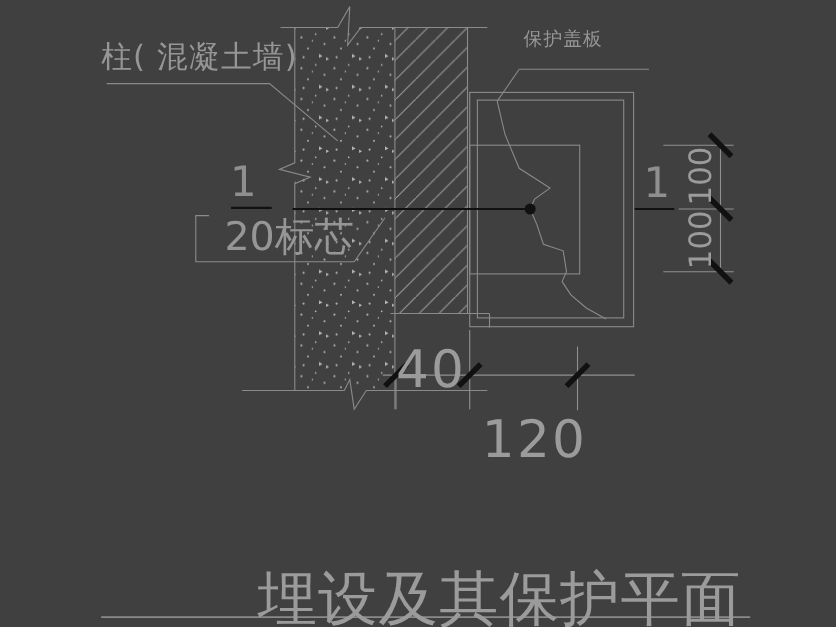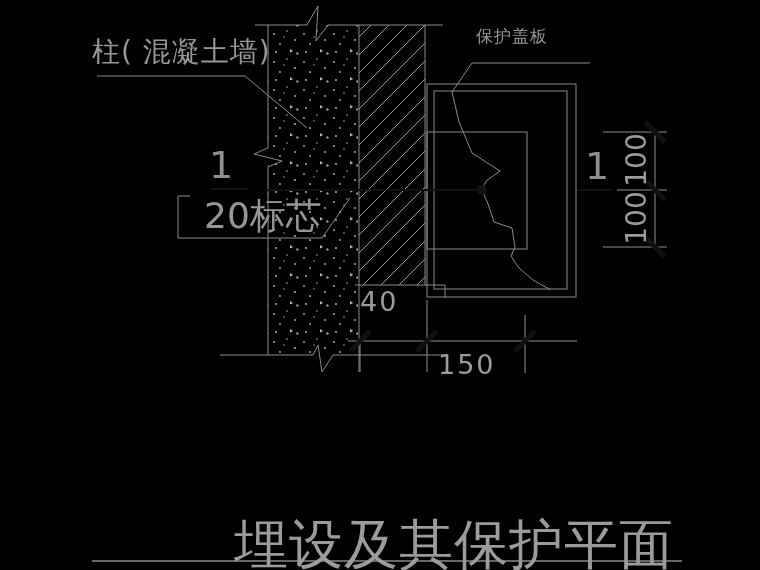--- a/index.html
+++ b/index.html
@@ -1,37 +1,37 @@
 <!DOCTYPE html>
 <html><head>
 <meta charset="utf-8">
 <style>
   html,body{margin:0;padding:0;background:#fff;}
   #canvas{
     position:relative;
     width:760px;height:570px;
-    background:#000000;
+    background:#404040;
     overflow:hidden;
     font-family:"DejaVu Sans",sans-serif;
   }
   #drawing-svg{position:absolute;left:0;top:0;}
   .lbl{
     position:absolute;
     color:#969696;
     white-space:nowrap;
     line-height:1.05;
     font-weight:400;
   }
   .lbl-wall{left:92px;top:37px;font-size:28px;letter-spacing:1px;}
   .lbl-cover{left:476px;top:28px;font-size:17px;letter-spacing:1px;}
   .lbl-core{left:204px;top:197px;font-size:36px;}
   .lbl-sec{font-size:38px;color:#8f8f8f;}
   .lbl-sec-left{left:209px;top:146px;}
   .lbl-sec-right{left:585px;top:147px;}
-  .lbl-dim{font-size:27px;color:#9b9b9b;letter-spacing:2px;}
+  .lbl-dim{font-size:47px;color:#9b9b9b;letter-spacing:2px;margin-top:24px;}
   .lbl-dim-40{left:360px;top:288px;}
   .lbl-dim-150{left:438px;top:351px;}
   .lbl-dim-rot{
     position:absolute;width:70px;height:30px;
     font-size:28px;color:#9b9b9b;text-align:center;line-height:30px;
     transform:rotate(-90deg);
   }
   .lbl-dim-100-upper{left:602px;top:145px;}
   .lbl-dim-100-lower{left:602px;top:203px;}
   .title-line{
@@ -121,19 +121,19 @@
   </svg>
 
   <span class="lbl lbl-wall">柱( 混凝土墙)</span>
   <span class="lbl lbl-cover">保护盖板</span>
   <span class="lbl lbl-core">20标芯</span>
 
   <span class="lbl lbl-sec lbl-sec-left">1</span>
   <span class="lbl lbl-sec lbl-sec-right">1</span>
 
   <span class="lbl lbl-dim lbl-dim-40">40</span>
-  <span class="lbl lbl-dim lbl-dim-150">150</span>
+  <span class="lbl lbl-dim lbl-dim-150">120</span>
   <span class="lbl-dim-rot lbl-dim-100-upper">100</span>
   <span class="lbl-dim-rot lbl-dim-100-lower">100</span>
 
   <div class="title-line title-2">埋设及其保护平面</div>
 
 </div>
 
 </body></html>

